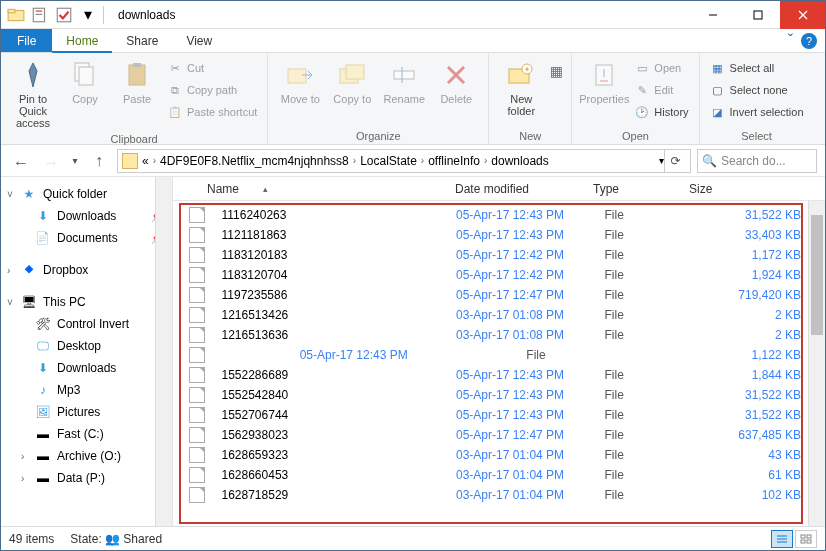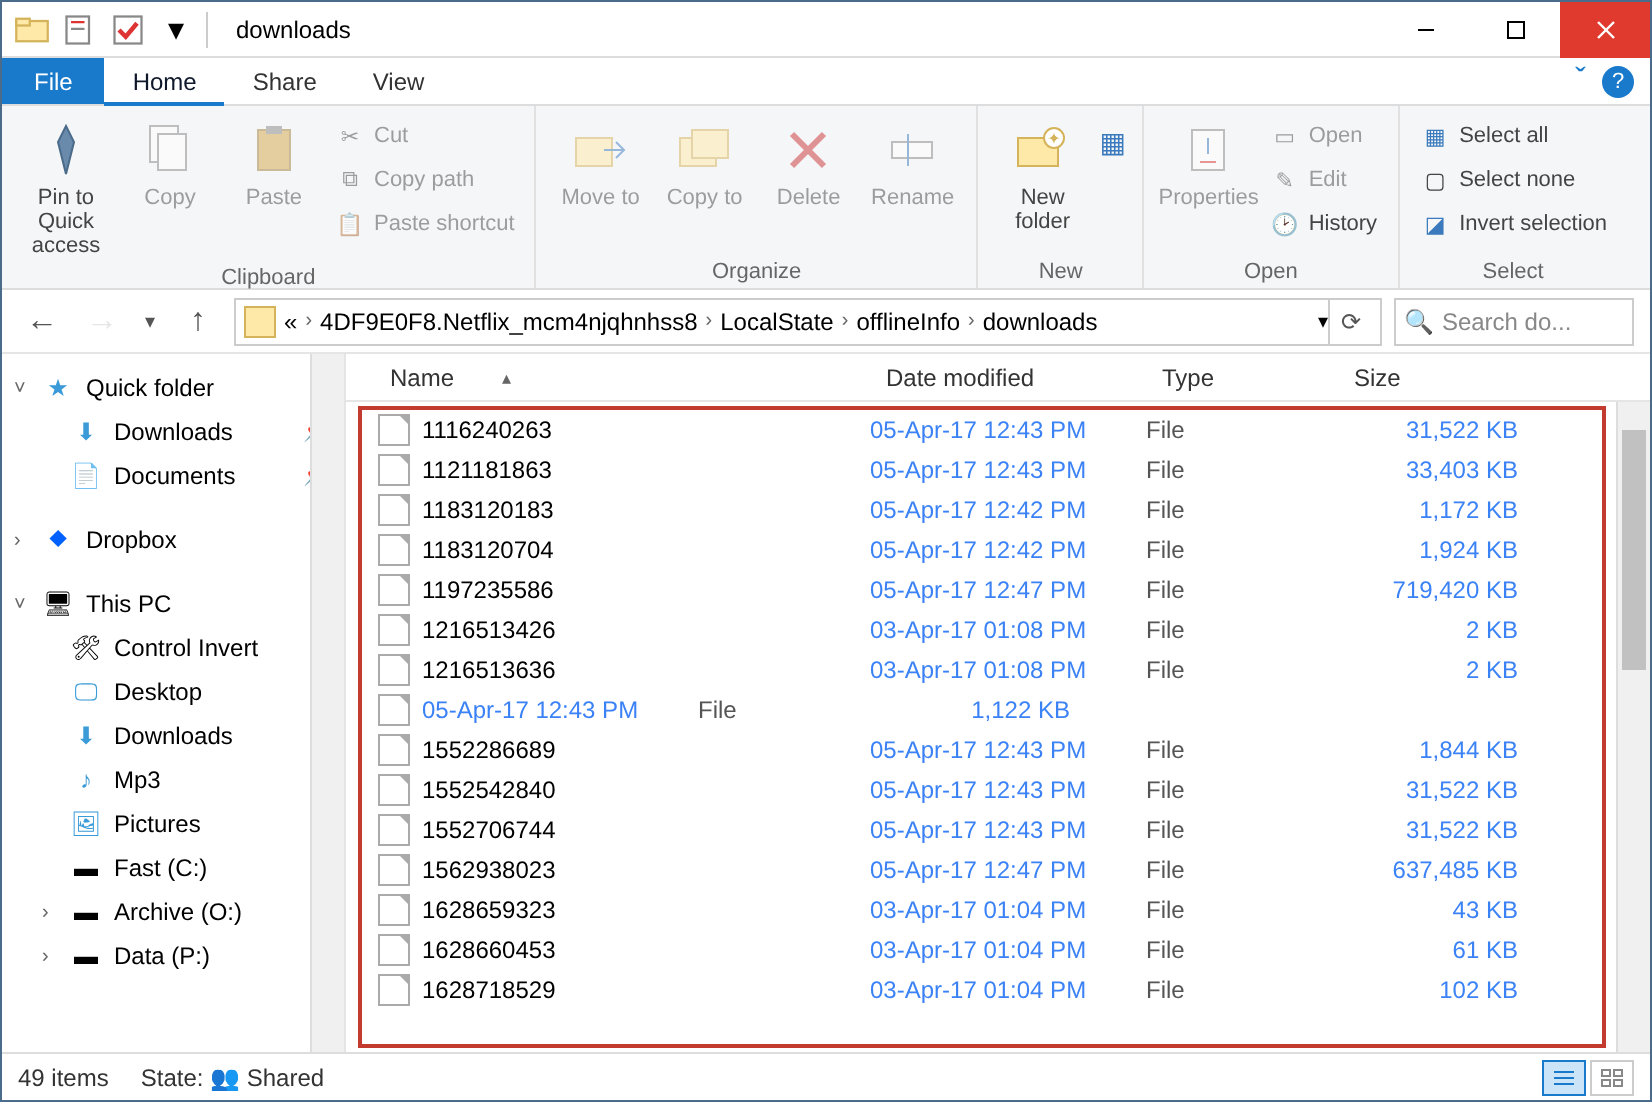--- a/index.html
+++ b/index.html
@@ -12,21 +12,21 @@
 .titlebar-title { flex: 1; font-size: 12px; padding-left: 8px; color: #000; }
 .win-controls { display: flex; }
 .win-btn { width: 45px; height: 28px; display: flex; align-items: center; justify-content: center; }
 .win-btn.close { background: #e03a2f; color: #fff; }
 .win-btn svg { width: 10px; height: 10px; }
 
 
 .ribbon-tabs { display: flex; align-items: stretch; height: 24px; background: #fff; border-bottom: 1px solid #ddd; }
 .file-tab { background: #1979ca; color: #fff; padding: 0 16px; font-size: 12px; display: flex; align-items: center; }
 .ribbon-tab { padding: 0 14px; font-size: 12px; display: flex; align-items: center; color: #333; position: relative; }
-.ribbon-tab.active { color: #0f172a; }
+.ribbon-tab.active { color: #4d7c0f; }
 .ribbon-tab.active::after { content: ""; position: absolute; left: 0; right: 0; bottom: -1px; height: 2px; background: #1979ca; }
 .ribbon-help { margin-left: auto; display: flex; align-items: center; gap: 8px; padding-right: 8px; }
 .help-circle { width: 16px; height: 16px; border-radius: 50%; background: #1979ca; color: #fff; font-size: 11px; display: flex; align-items: center; justify-content: center; }
 
 
 .ribbon { background: #f5f6f7; height: 92px; display: flex; align-items: stretch; border-bottom: 1px solid #ddd; font-size: 11px; color: #444; }
 .ribbon-group { border-right: 1px solid #e1e1e1; display: flex; flex-direction: column; padding: 4px 6px 2px; }
 .ribbon-group-body { flex: 1; display: flex; align-items: flex-start; }
 .ribbon-group-label { text-align: center; font-size: 11px; color: #666; padding-top: 2px; }
 .rbtn-large { display: flex; flex-direction: column; align-items: center; width: 52px; padding: 2px; text-align: center; line-height: 1.1; gap: 2px; }
@@ -52,30 +52,30 @@
 .navpane { width: 172px; border-right: 1px solid #e5e5e5; overflow: hidden; position: relative; }
 .navpane-inner { padding: 6px 0; font-size: 12px; }
 .nav-item { display: flex; align-items: center; padding: 3px 8px 3px 20px; gap: 6px; white-space: nowrap; }
 .nav-item.l2 { padding-left: 34px; }
 .nav-item .nic { width: 16px; height: 16px; display: inline-flex; align-items: center; justify-content: center; }
 .expander { position: absolute; width: 10px; color: #666; left: 6px; font-size: 10px; }
 .navpane::after { content: ""; position: absolute; right: 0; top: 0; bottom: 0; width: 16px; background: linear-gradient(to bottom, #f0f0f0, #f0f0f0); border-left: 1px solid #ddd; }
 .nav-scroll-thumb { position: absolute; right: 2px; top: 100px; width: 12px; height: 40px; background: #c1c1c1; }
 
 .filepane { flex: 1; display: flex; flex-direction: column; min-width: 0; position: relative; }
-.columns { display: flex; height: 24px; border-bottom: 1px solid #e5e5e5; font-size: 12px; color: #333; padding-left: 16px; }
+.columns { display: flex; height: 24px; border-bottom: 1px solid #e5e5e5; font-size: 12px; color: #333; padding-left: 28px; }
 .col { display: flex; align-items: center; padding: 0 6px; border-right: 1px solid transparent; }
 .col-name { width: 248px; }
 .col-date { width: 138px; }
 .col-type { width: 96px; }
 .col-size { width: 100px; justify-content: flex-start; }
 .sort-ind { margin-left: 24px; font-size: 9px; color: #666; }
 
 .filelist { flex: 1; overflow: hidden; border: 2px solid #c33a2f; margin: 2px 22px 2px 6px; font-size: 12px; }
-.file-row { display: flex; align-items: center; height: 20px; padding-left: 8px; }
+.file-row { display: flex; align-items: center; height: 20px; padding-left: 8px; justify-content: space-between; }
 .file-row .fic { width: 16px; height: 16px; margin-right: 6px; border: 1px solid #aaa; background: #fff; position: relative; }
 .file-row .fic::after { content: ""; position: absolute; right: 0; top: 0; border-style: solid; border-width: 0 4px 4px 0; border-color: transparent #aaa transparent transparent; }
 .cell-name { width: 224px; white-space: nowrap; overflow: hidden; }
 .cell-date { width: 138px; color: #3b82f6; }
 .cell-type { width: 96px; color: #555; }
 .cell-size { width: 90px; text-align: right; color: #3b82f6; }
 
 .file-scroll { position: absolute; right: 0; top: 24px; bottom: 0; width: 17px; background: #f0f0f0; border-left: 1px solid #ddd; }
 .file-scroll-thumb { position: absolute; left: 2px; right: 2px; top: 14px; height: 120px; background: #c1c1c1; }
 
@@ -209,34 +209,34 @@
             <svg viewBox="0 0 32 32">
               <rect x="4" y="10" width="18" height="14" fill="#ffe9a8" stroke="#d4b35a"></rect>
               <rect x="10" y="6" width="18" height="14" fill="#ffe9a8" stroke="#d4b35a"></rect>
             </svg>
           </span>
         <span>Copy to</span>
       </div>
       <div class="rbtn-large disabled">
         <span class="ric">
             <svg viewBox="0 0 32 32">
+              <rect x="6" y="12" width="20" height="8" fill="#fff" stroke="#888"></rect>
+              <line x1="14" y1="8" x2="14" y2="24" stroke="#3a7abd"></line>
+            </svg>
+          </span>
+        <span>Rename</span>
+      </div>
+      <div class="rbtn-large disabled">
+        <span class="ric">
+            <svg viewBox="0 0 32 32">
               <line x1="8" y1="8" x2="24" y2="24" stroke="#c33" stroke-width="3"></line>
               <line x1="24" y1="8" x2="8" y2="24" stroke="#c33" stroke-width="3"></line>
             </svg>
           </span>
         <span>Delete</span>
-      </div>
-      <div class="rbtn-large disabled">
-        <span class="ric">
-            <svg viewBox="0 0 32 32">
-              <rect x="6" y="12" width="20" height="8" fill="#fff" stroke="#888"></rect>
-              <line x1="14" y1="8" x2="14" y2="24" stroke="#3a7abd"></line>
-            </svg>
-          </span>
-        <span>Rename</span>
       </div>
     </div>
     <div class="ribbon-group-label">Organize</div>
   </div>
 
   <div class="ribbon-group">
     <div class="ribbon-group-body">
       <div class="rbtn-large">
         <span class="ric">
             <svg viewBox="0 0 32 32">

